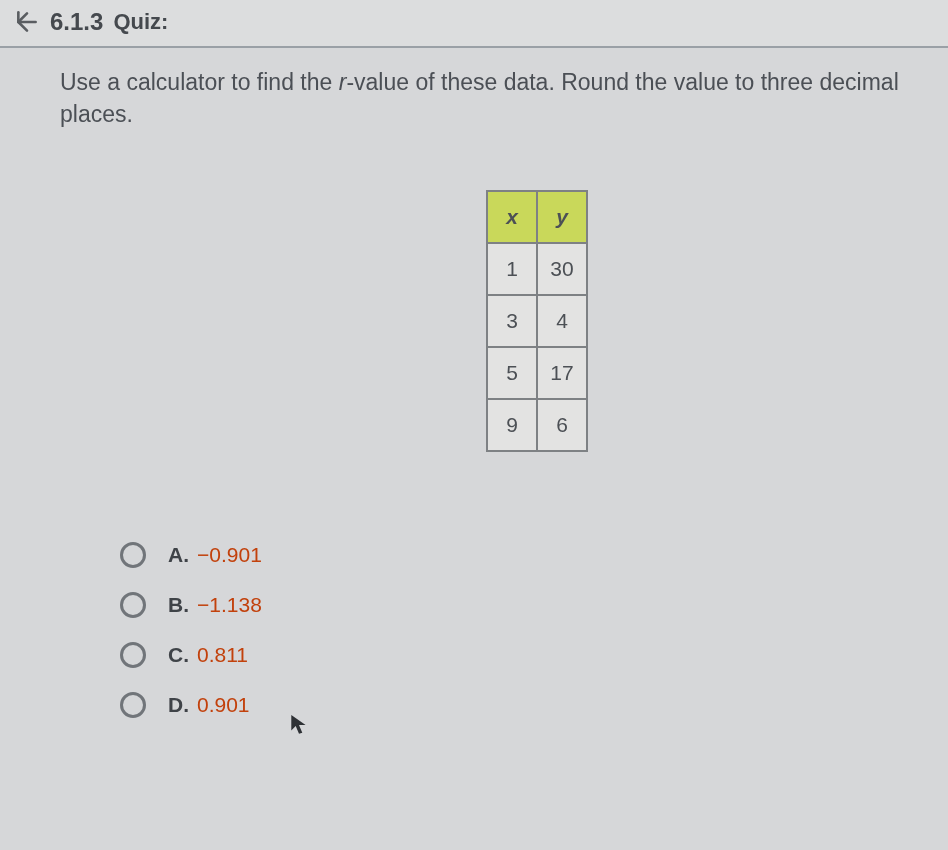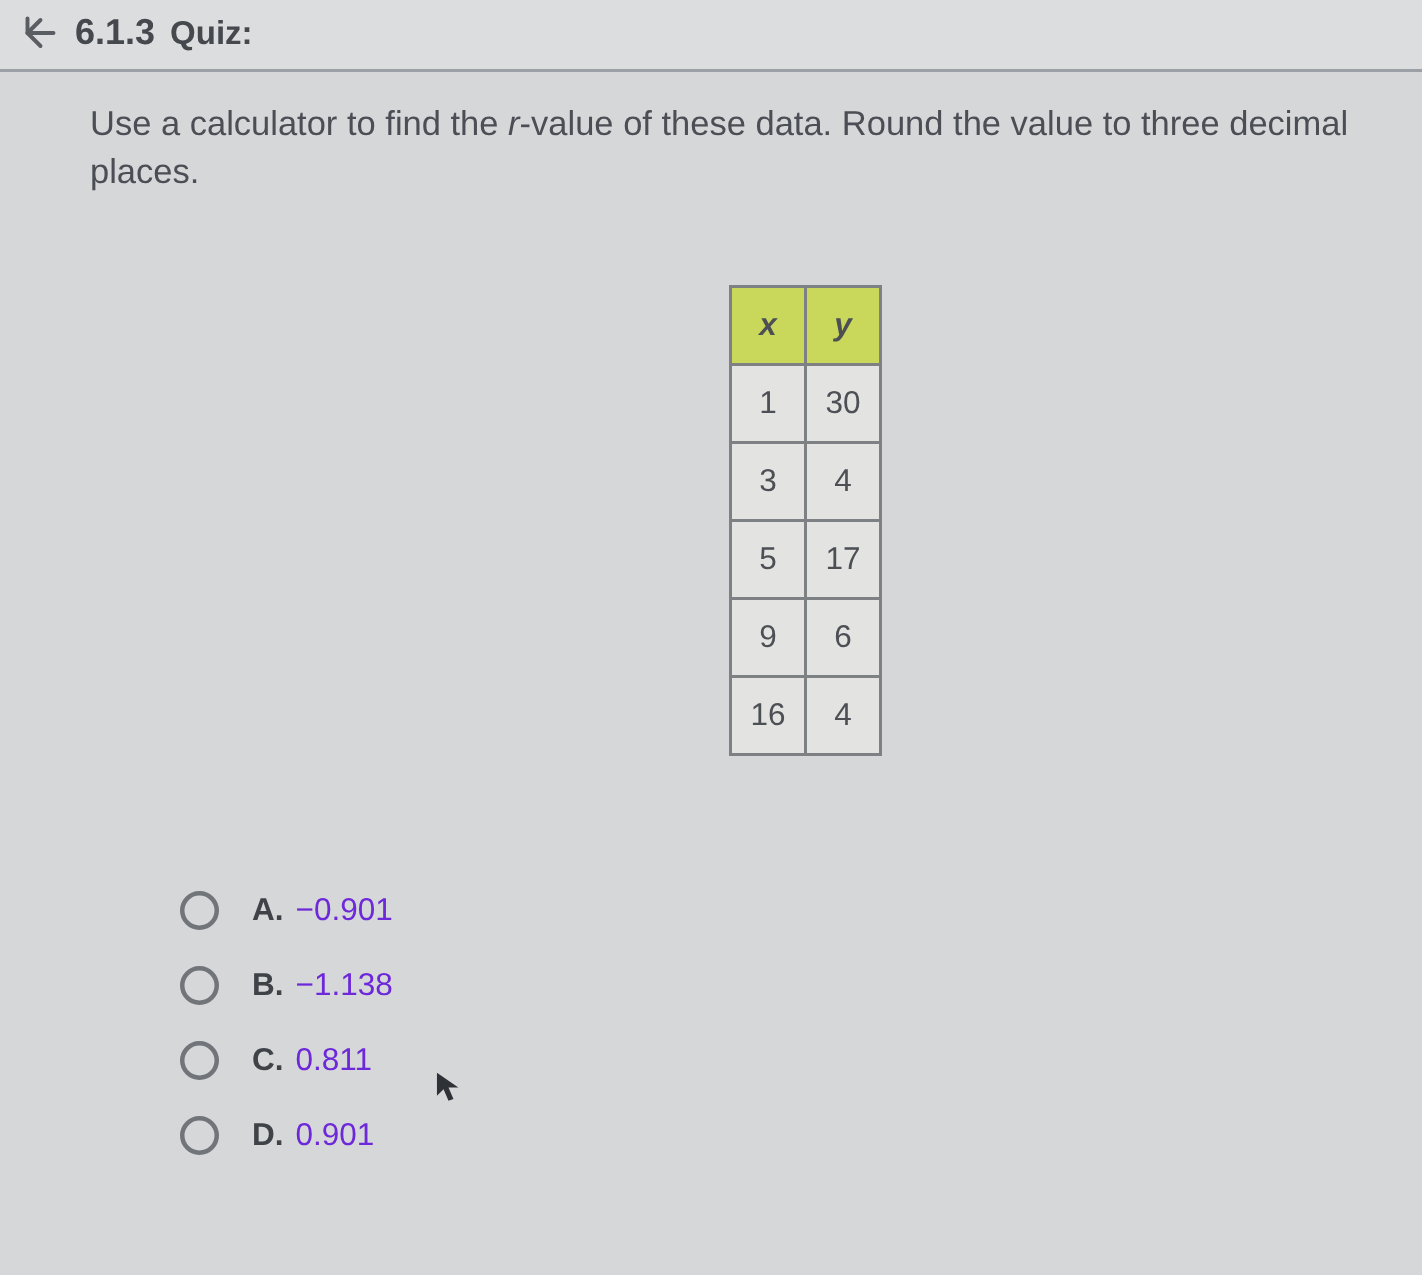--- a/index.html
+++ b/index.html
@@ -97,21 +97,21 @@
     background: transparent;
   }
   .choice-letter {
     font-weight: bold;
     font-size: 21px;
     color: #3f4348;
     margin-right: 8px;
   }
   .choice-text {
     font-size: 21px;
-    color: #6d28d9;
+    color: #c2410c;
   }
   .cursor-svg {
     position: absolute;
     left: 290px;
     top: 714px;
     width: 18px;
     height: 22px;
     color: #2e3135;
     pointer-events: none;
   }
@@ -154,24 +154,20 @@
           <td>4</td>
         </tr>
         <tr>
           <td>5</td>
           <td>17</td>
         </tr>
         <tr>
           <td>9</td>
           <td>6</td>
         </tr>
-        <tr>
-          <td>16</td>
-          <td>4</td>
-        </tr>
       </tbody>
     </table>
   </div>
 
   <div class="choices">
     <div class="choice">
       <span class="radio"></span>
       <span class="choice-letter">A.</span>
       <span class="choice-text">−0.901</span>
     </div>

